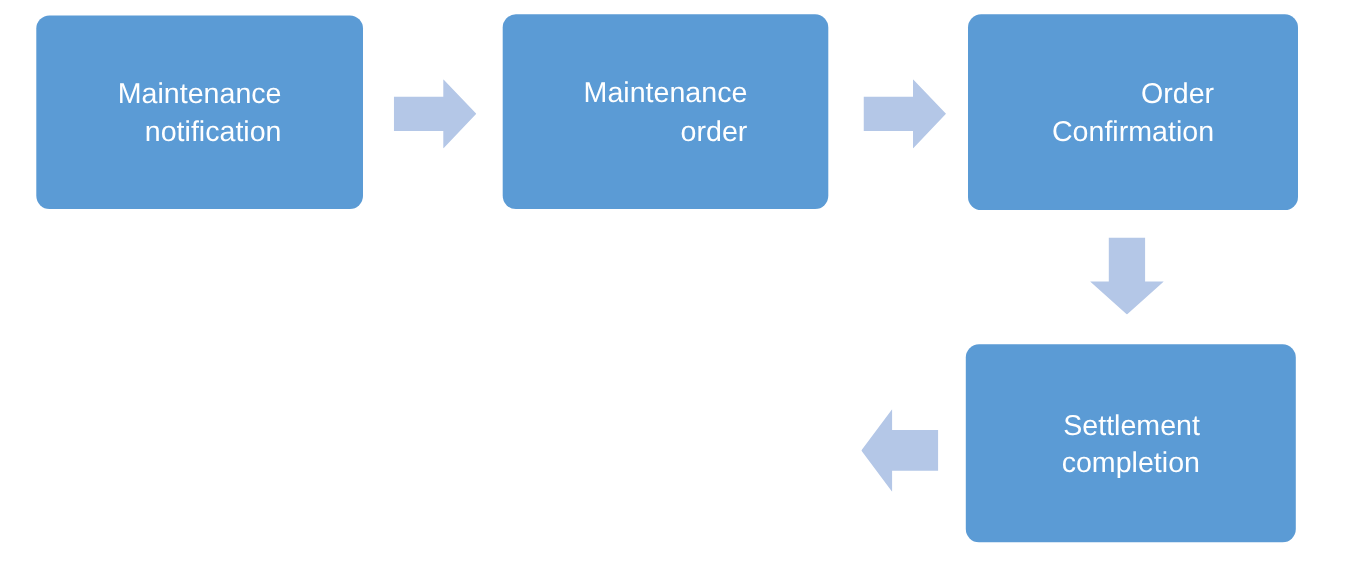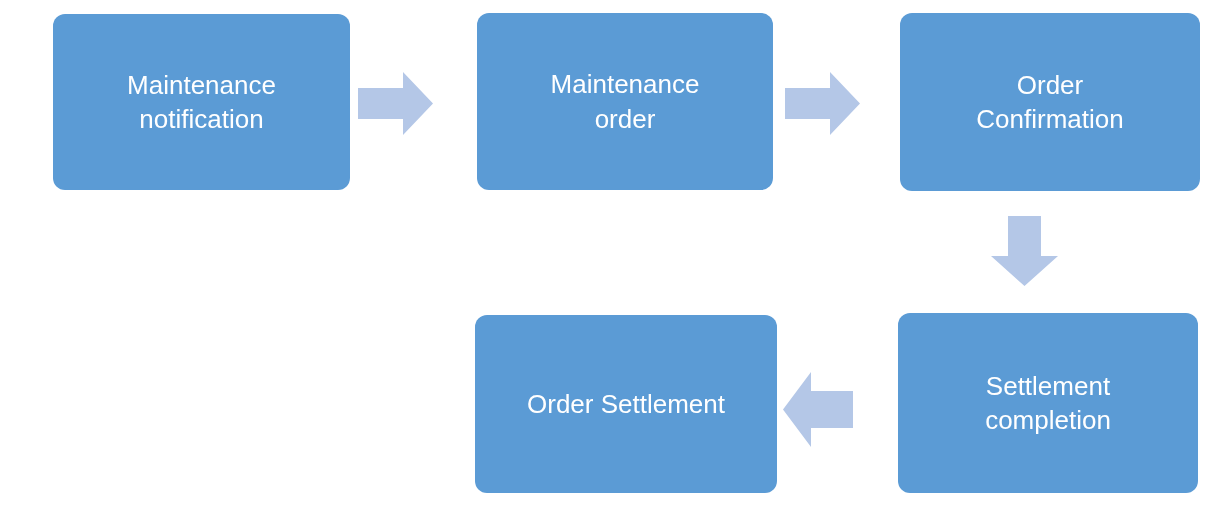--- a/index.html
+++ b/index.html
@@ -20,27 +20,26 @@
     background:var(--bg);
     overflow:hidden;
   }
   .node{
     position:absolute;
     background:var(--box-fill);
     border-radius:12px;
     display:flex;
     align-items:center;
     justify-content:center;
-    text-align:center;
+    text-align:right;
     color:var(--box-text);
     font-size:26px;
     line-height:1.32;
     padding:0 20px;
     box-sizing:border-box;
-    margin-left:20px;
   }
   .node-label{
     white-space:pre-line;
   }
   .arrow{
     position:absolute;
     display:block;
   }
   .arrow polygon{
     fill:var(--arrow-fill);
@@ -90,17 +89,14 @@
 
   <div class="node" id="node-3">
     <span class="node-label">Settlement
 completion</span>
   </div>
 
   <svg class="arrow" id="arrow-3" viewBox="0 0 70 75" aria-hidden="true">
     <polygon points="70,19 28,19 28,0 0,37.5 28,75 28,56 70,56"></polygon>
   </svg>
 
-  <div class="node" id="node-4">
-    <span class="node-label">Order Settlement</span>
-  </div>
 
 </div>
 
 </body></html>

